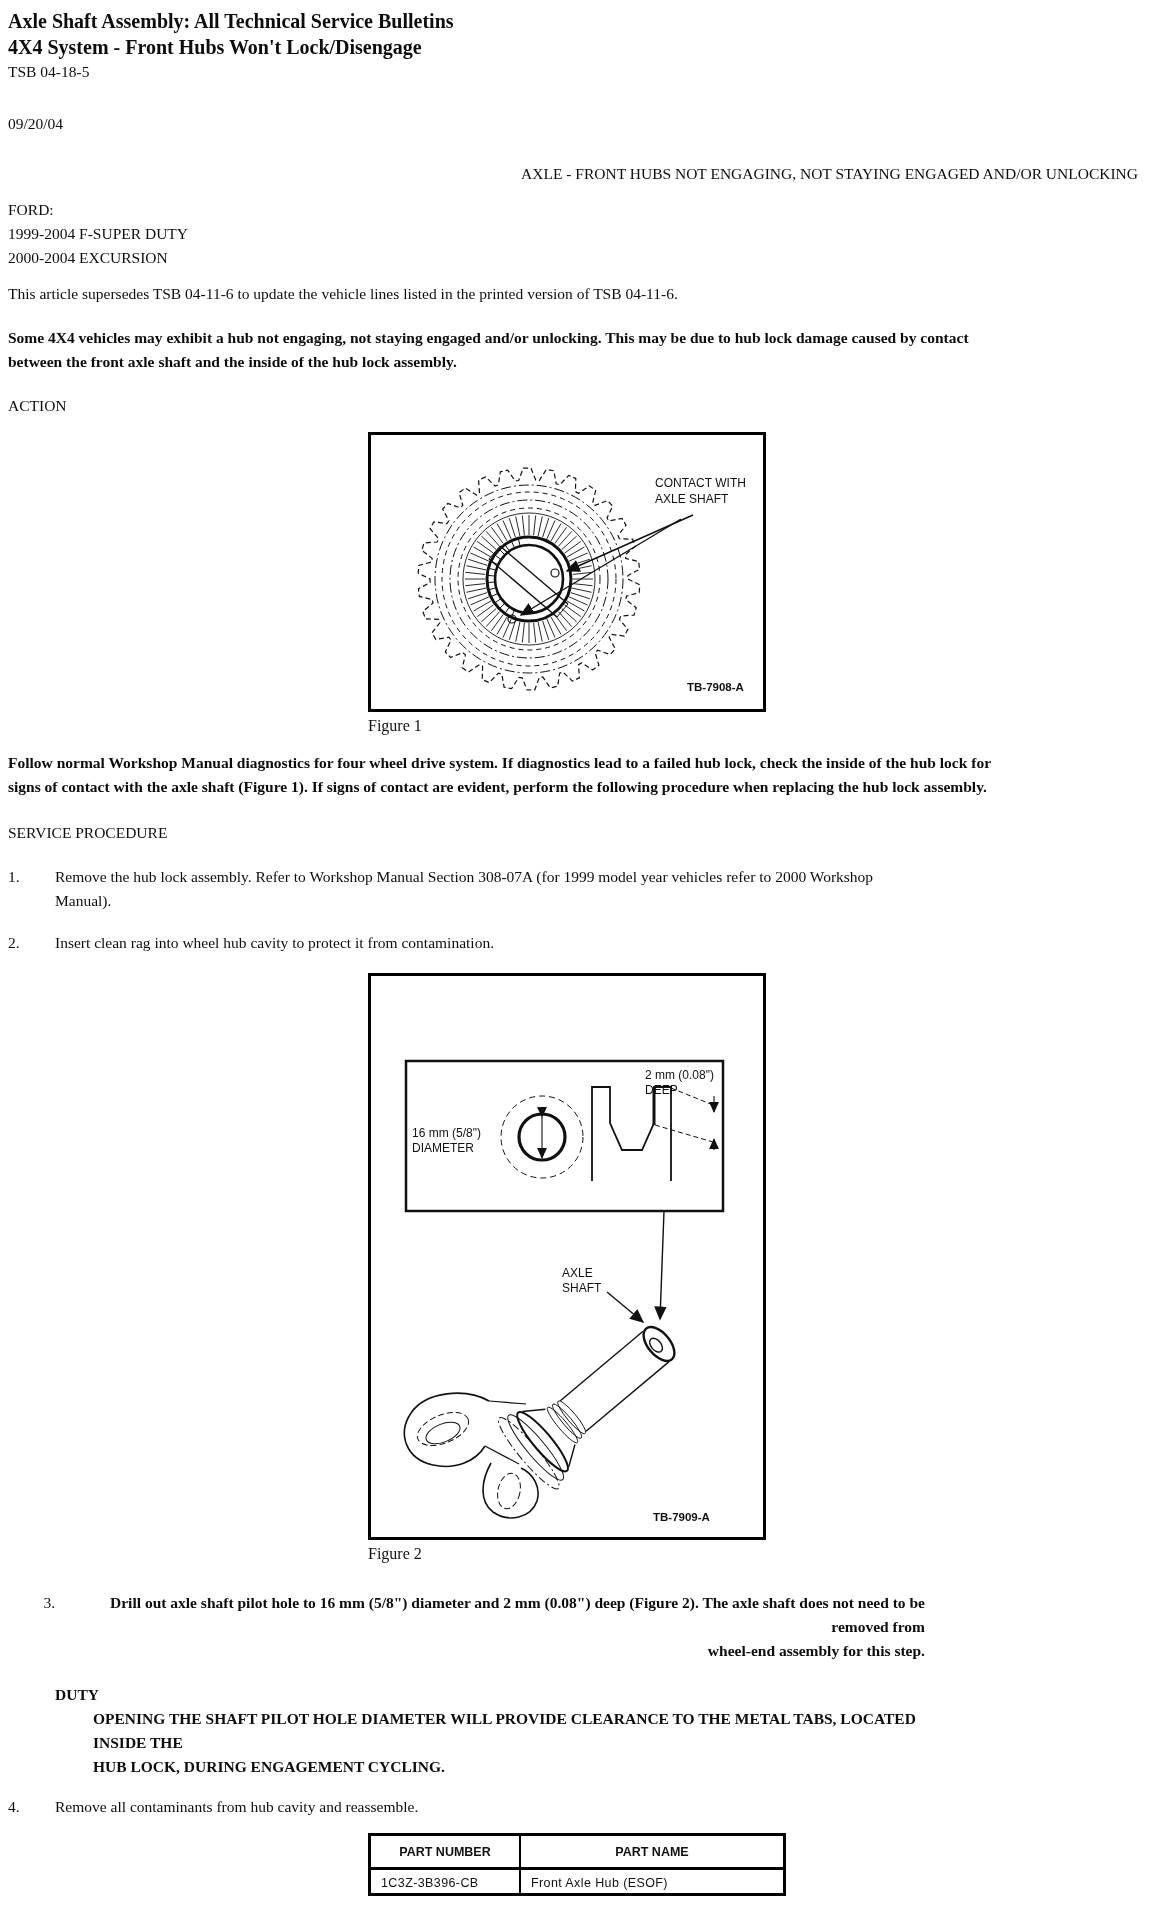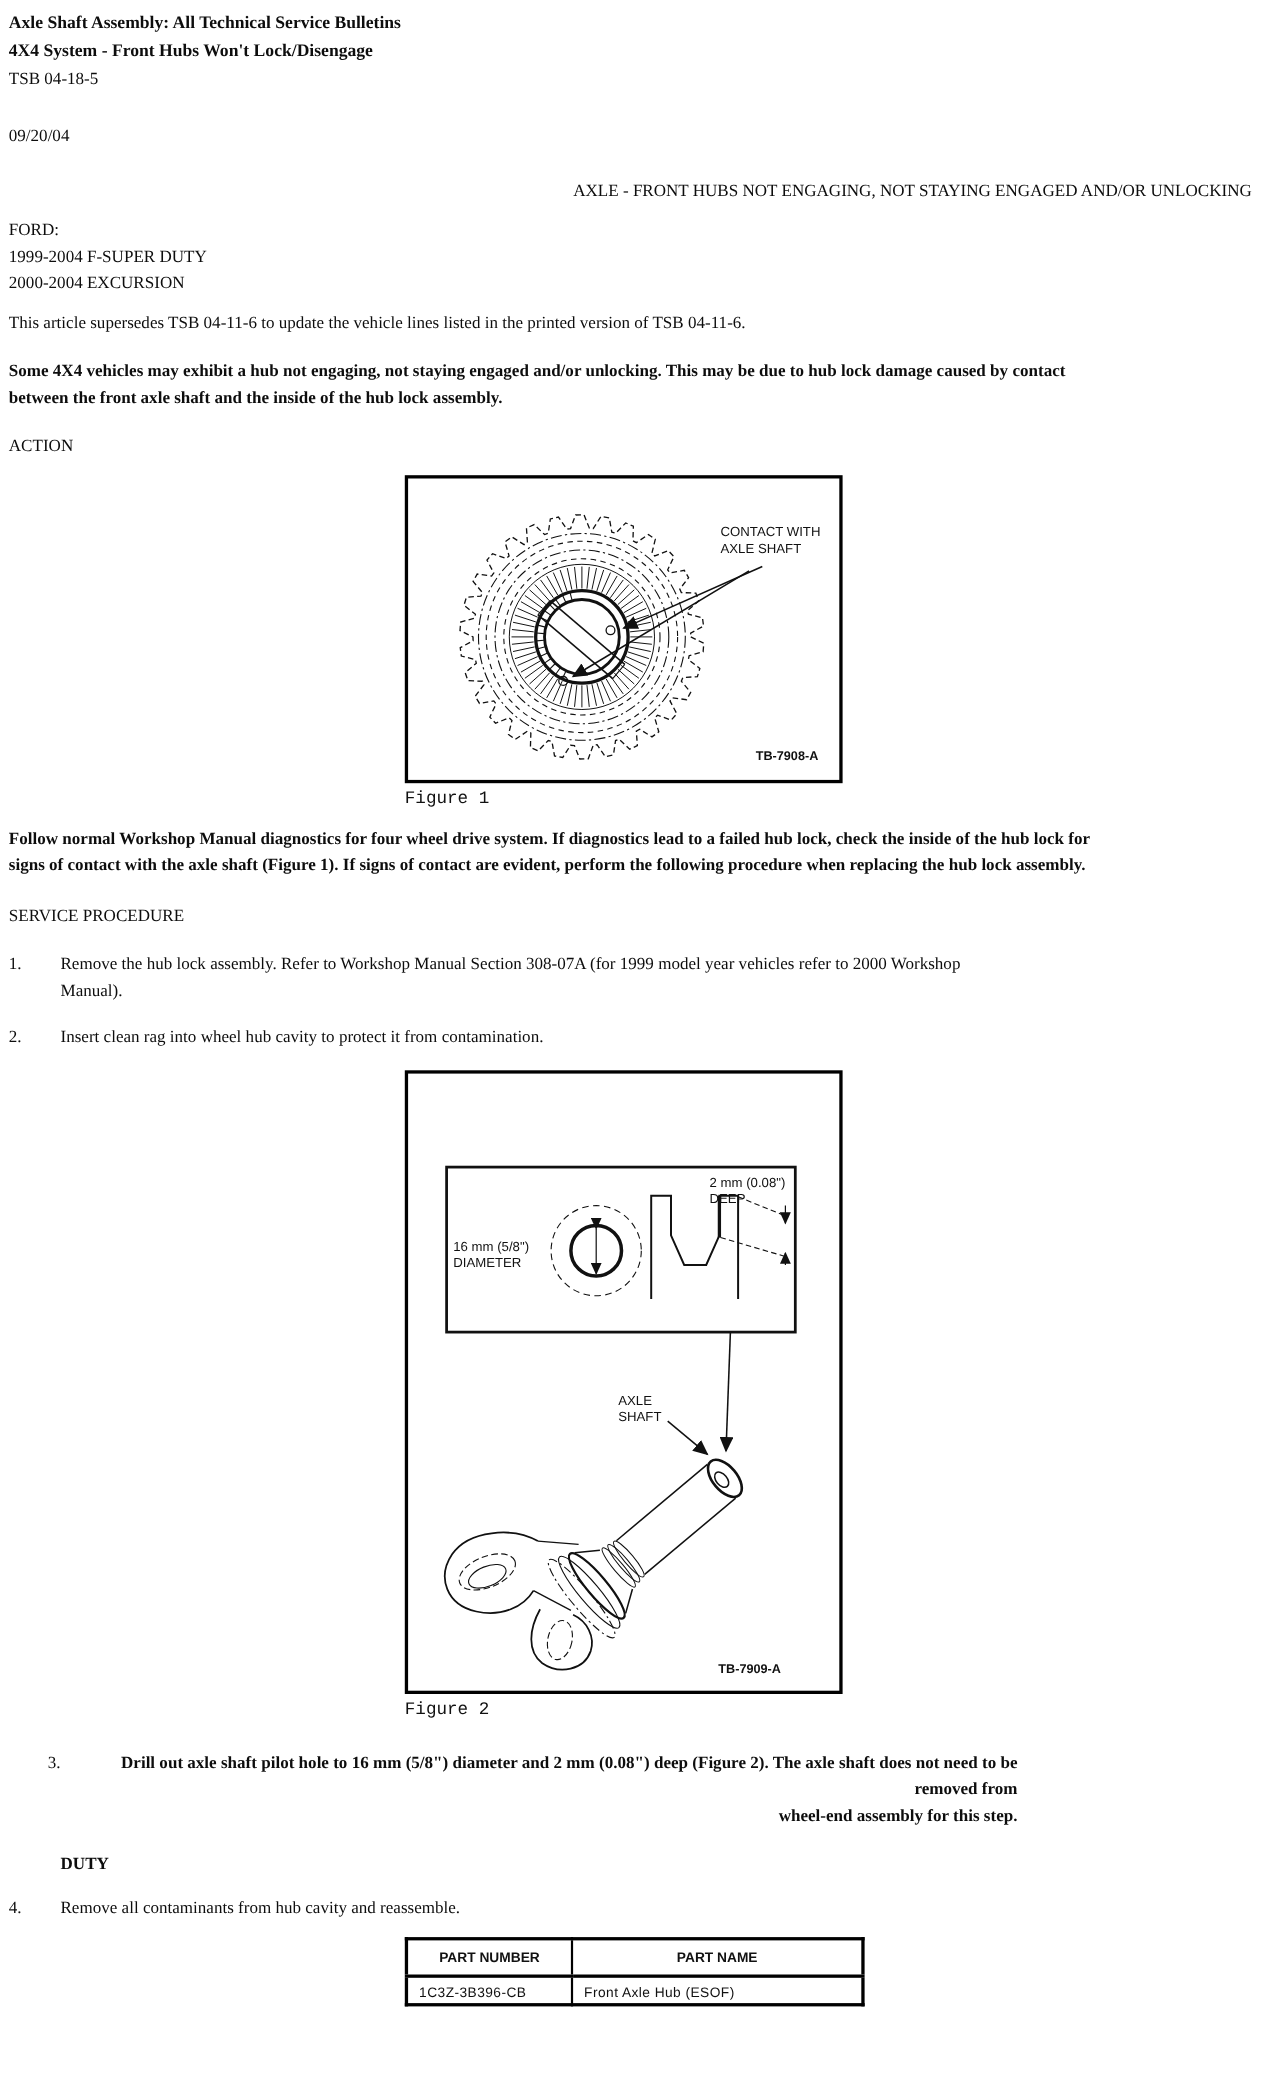--- a/index.html
+++ b/index.html
@@ -1,30 +1,30 @@
 <!DOCTYPE html>
 <html><head>
 <meta charset="utf-8">
 <style>
   html,body{margin:0;padding:0;background:#fff;}
   body{width:1168px;height:1908px;overflow:hidden;color:#0d0d0d;
        font-family:"Liberation Serif",serif;font-size:15.5px;line-height:24px;}
   .doc{padding:8px 30px 20px 8px;position:relative;}
   p{margin:0;}
   .bold{font-weight:bold;}
-  .title{font-size:16px;line-height:26px;font-weight:bold;}
+  .title{font-size:20px;line-height:26px;font-weight:bold;}
   .prewrap{white-space:pre-line;font-weight:bold;}
   .mt28{margin-top:28px;} .mt26{margin-top:26px;text-align:right;} .mt22{margin-top:22px;}
   .mt20{margin-top:20px;} .mt18{margin-top:18px;} .mt16{margin-top:16px;}
   .mt14{margin-top:14px;} .mt12{margin-top:12px;}
 
   .figure-wrap{margin-left:360px;width:398px;}
   .figure-box{border:3px solid #000;background:#fff;}
   .figure-box svg{display:block;}
-  .figure-caption{font-family:Liberation Mono, monospace;font-size:16px;
+  .figure-caption{font-family:Liberation Serif, serif;font-size:16px;
                   line-height:22px;margin-top:3px;color:#111;}
 
   svg text{font-family:"Liberation Sans",sans-serif;font-size:12px;fill:#111;}
   svg text.ref{font-weight:bold;font-size:11.5px;}
 
   .step{display:flex;margin-right:0;}
   .step-num{width:47px;flex:0 0 47px;}
   .step-text{flex:1;max-width:870px;}
 
   .note-block{margin-left:47px;}
@@ -266,20 +266,22 @@
   </div>
 
   <div class="step mt26">
     <span class="step-num">3.</span>
     <span class="step-text prewrap">Drill out axle shaft pilot hole to 16 mm (5/8") diameter and 2 mm (0.08") deep (Figure 2). The axle shaft does not need to be removed from
 wheel-end assembly for this step.</span>
   </div>
 
   <div class="note-block mt20">
     <p class="bold">DUTY</p>
+    <p class="note-text prewrap">OPENING THE SHAFT PILOT HOLE DIAMETER WILL PROVIDE CLEARANCE TO THE METAL TABS, LOCATED INSIDE THE
+HUB LOCK, DURING ENGAGEMENT CYCLING.</p>
   </div>
 
   <div class="step mt16">
     <span class="step-num">4.</span>
     <span class="step-text">Remove all contaminants from hub cavity and reassemble.</span>
   </div>
 
   <table class="parts">
     <thead>
       <tr>

